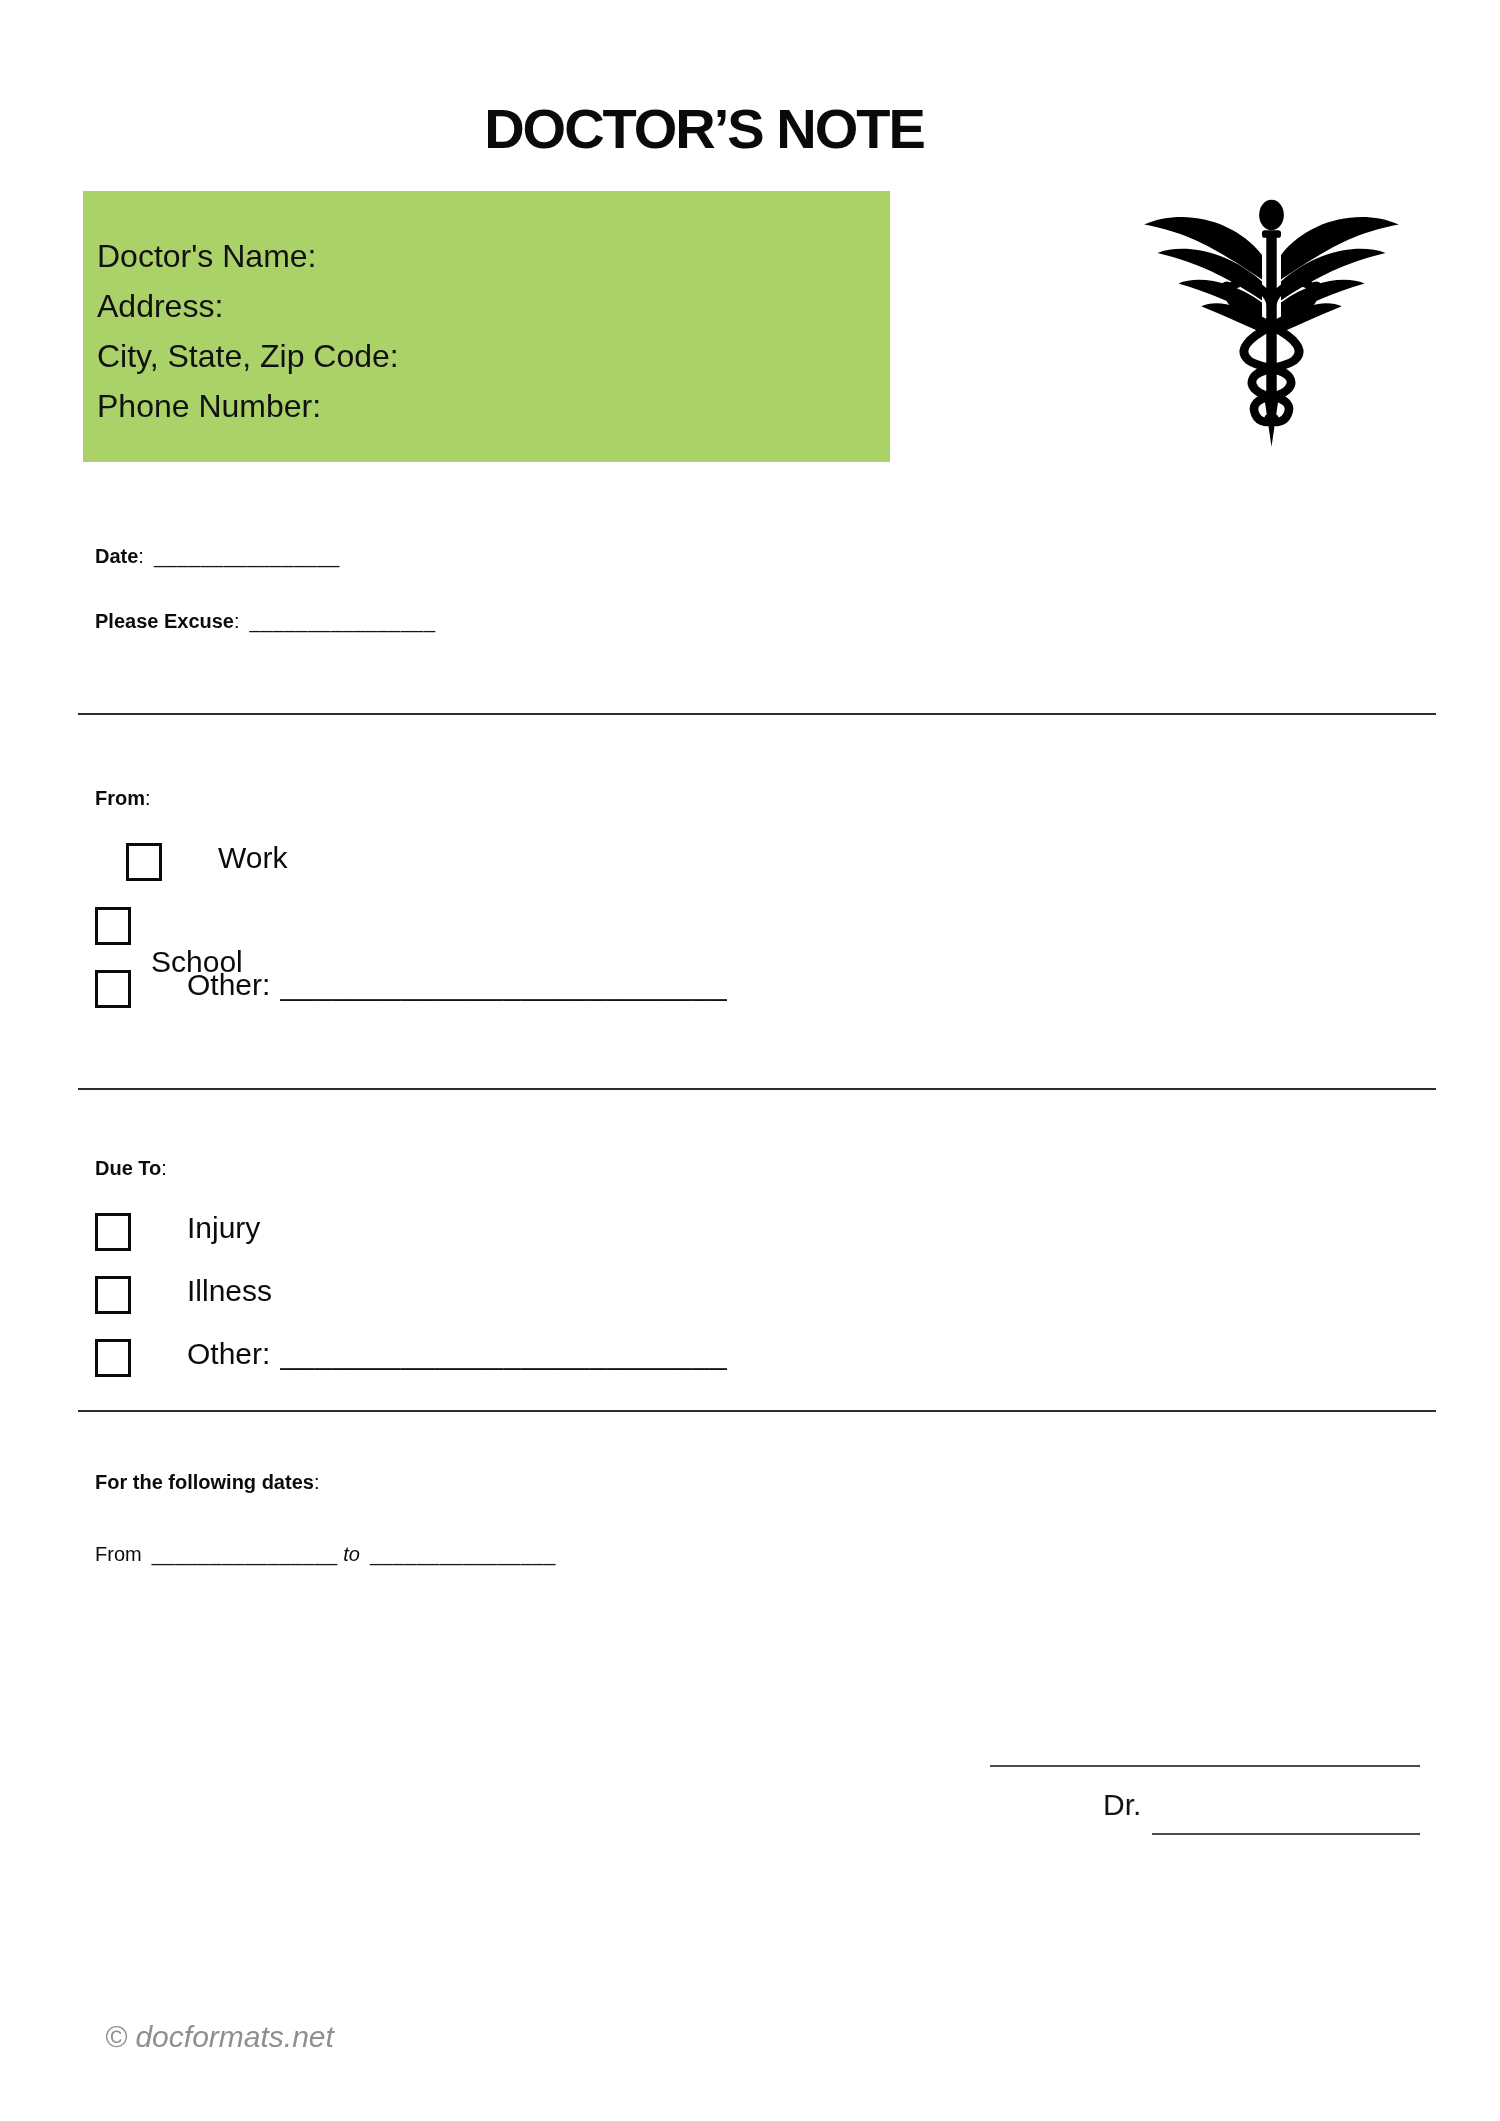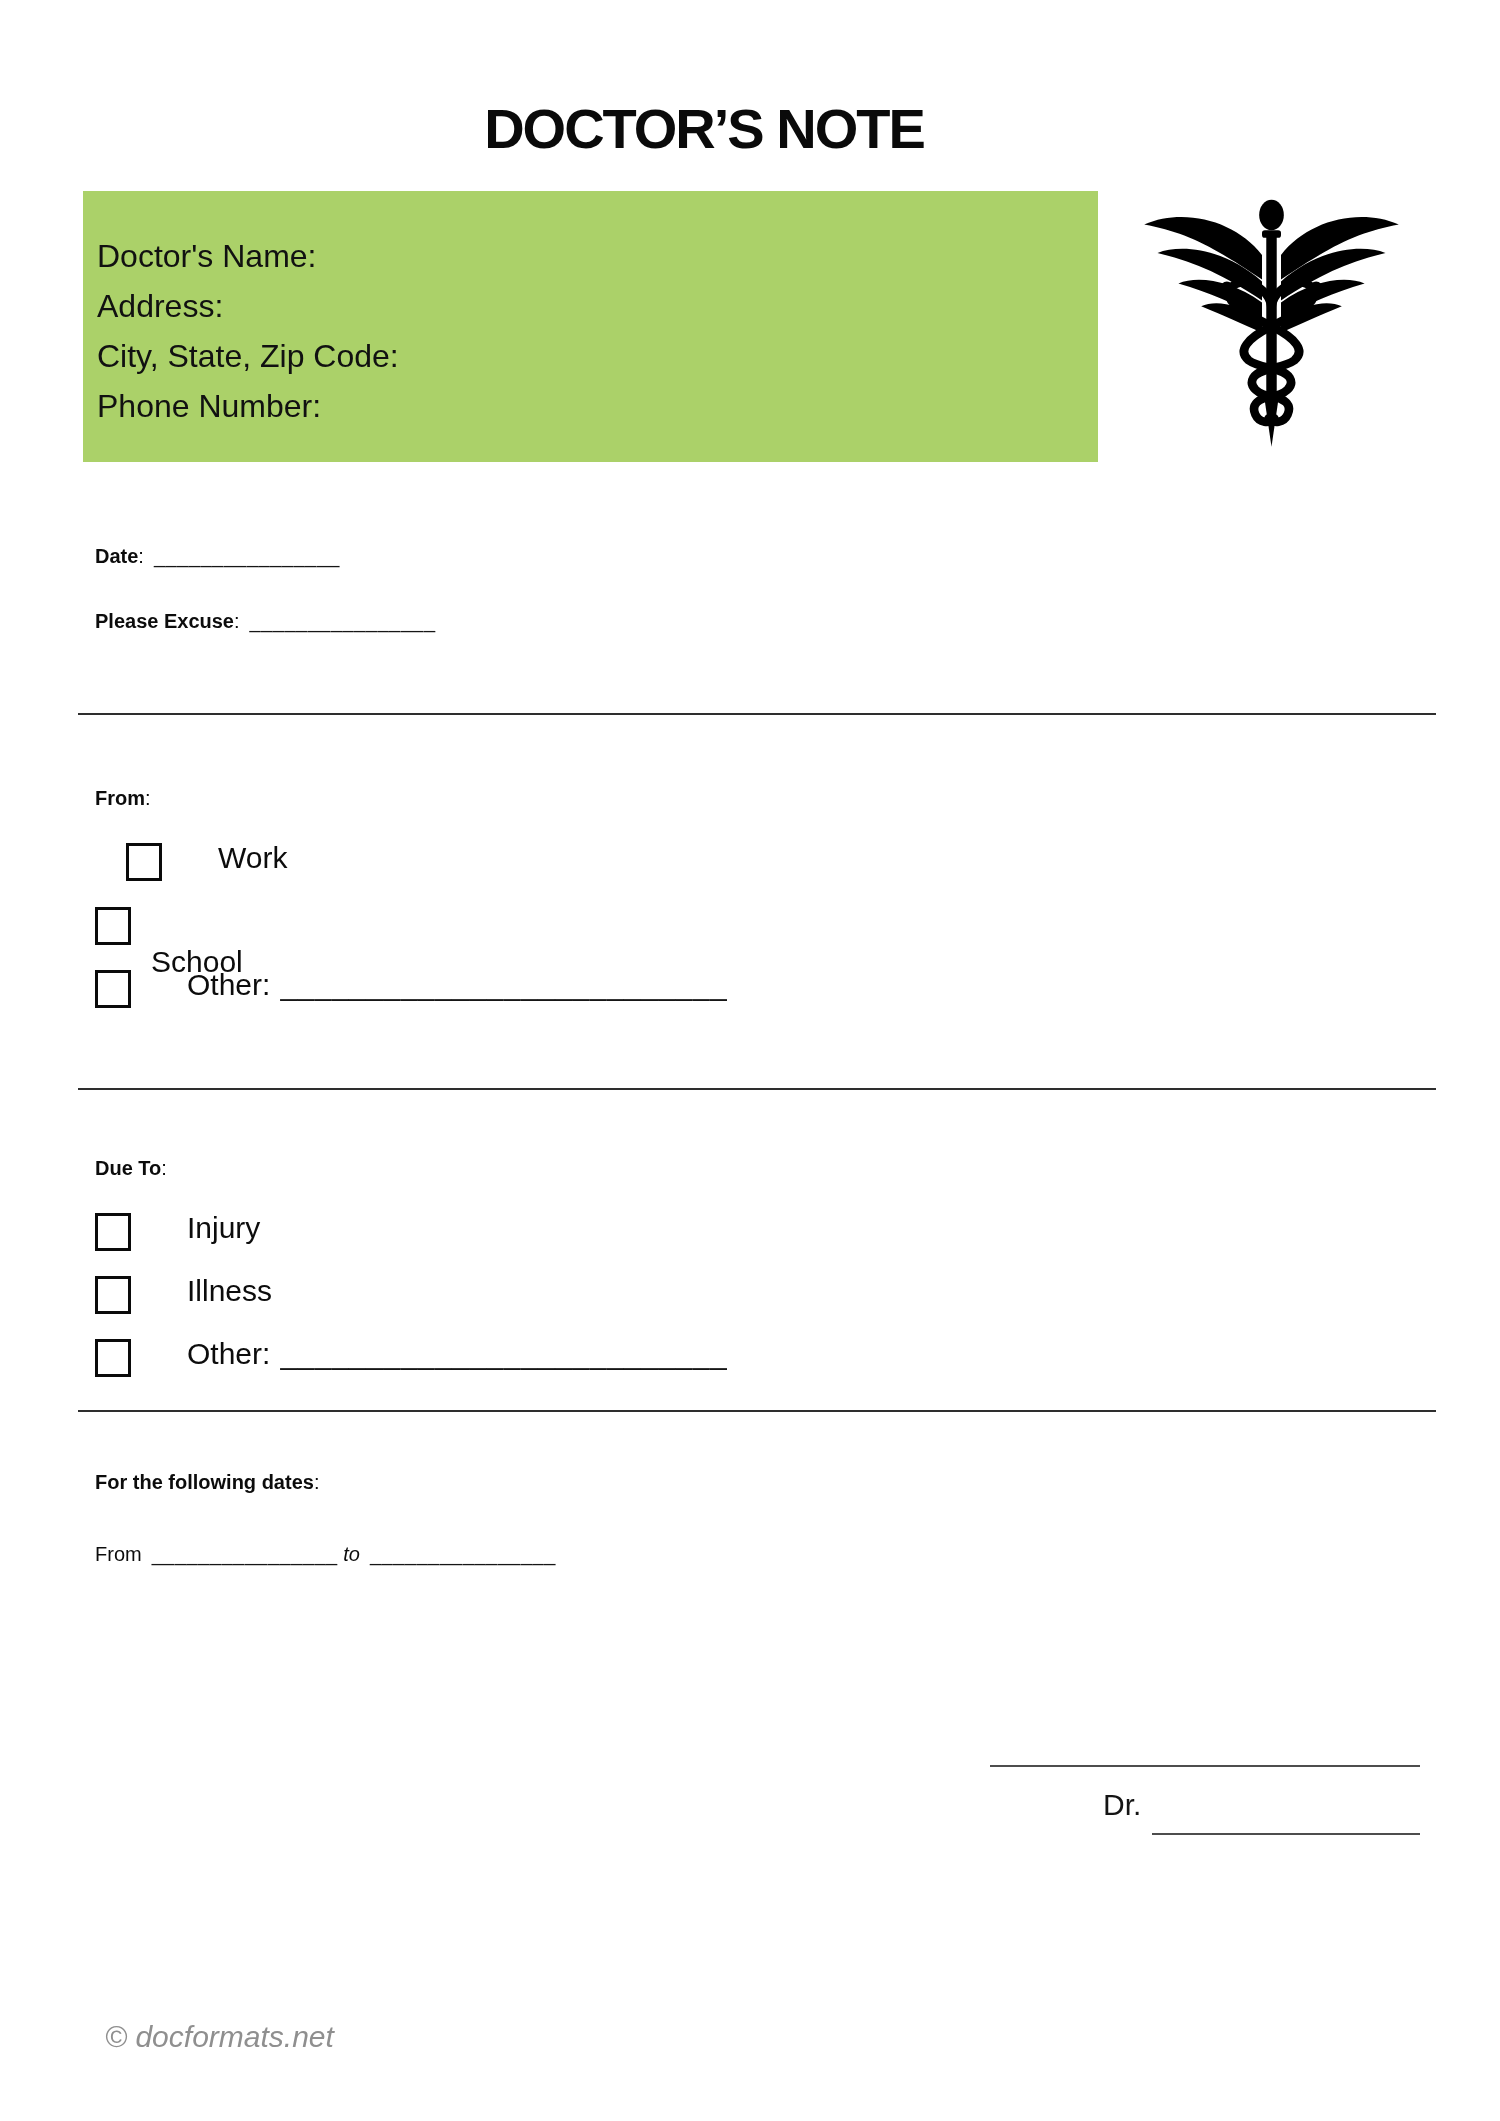--- a/index.html
+++ b/index.html
@@ -13,21 +13,21 @@
   }
   .abs{position:absolute;}
   .doc-title{
     top:96px;left:0;width:1408px;
     text-align:center;
     font-size:56px;font-weight:bold;letter-spacing:-2px;
     color:#0a0a0a;
     white-space:nowrap;
   }
   .green-panel{
-    left:83px;top:191px;width:1015px;height:271px;
+    left:83px;top:191px;width:807px;height:271px;
     background:#abd169;
     box-sizing:border-box;
     padding:40px 0 0 14px;
   }
   .green-panel .info-line{
     font-size:32px;line-height:50px;color:#111;
     white-space:nowrap;
   }
   .caduceus-wrap{left:1128px;top:196px;width:287px;height:266px;}
   .caduceus-wrap svg{width:100%;height:100%;display:block;}

